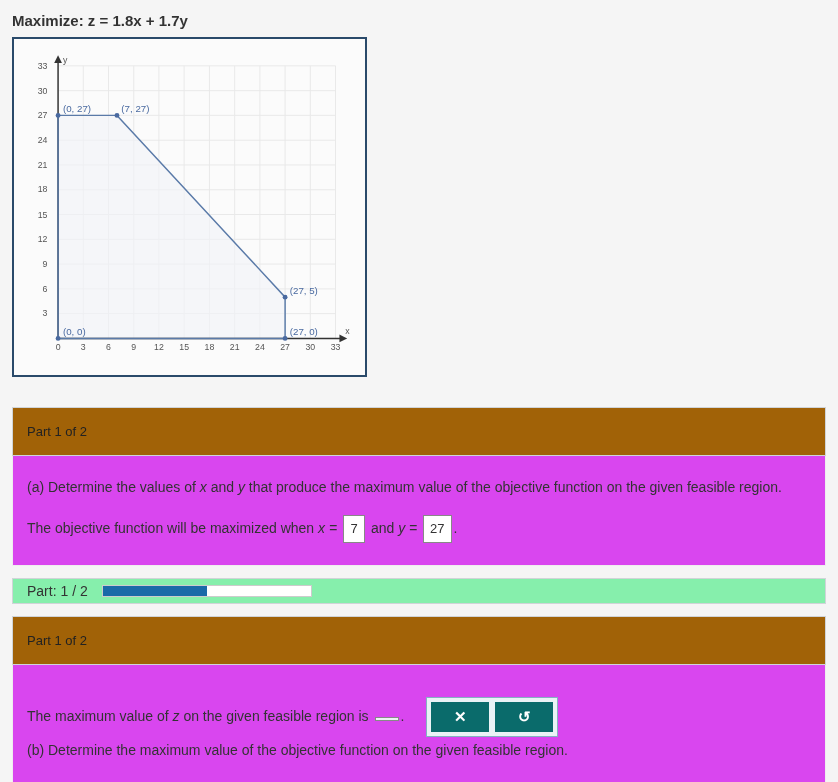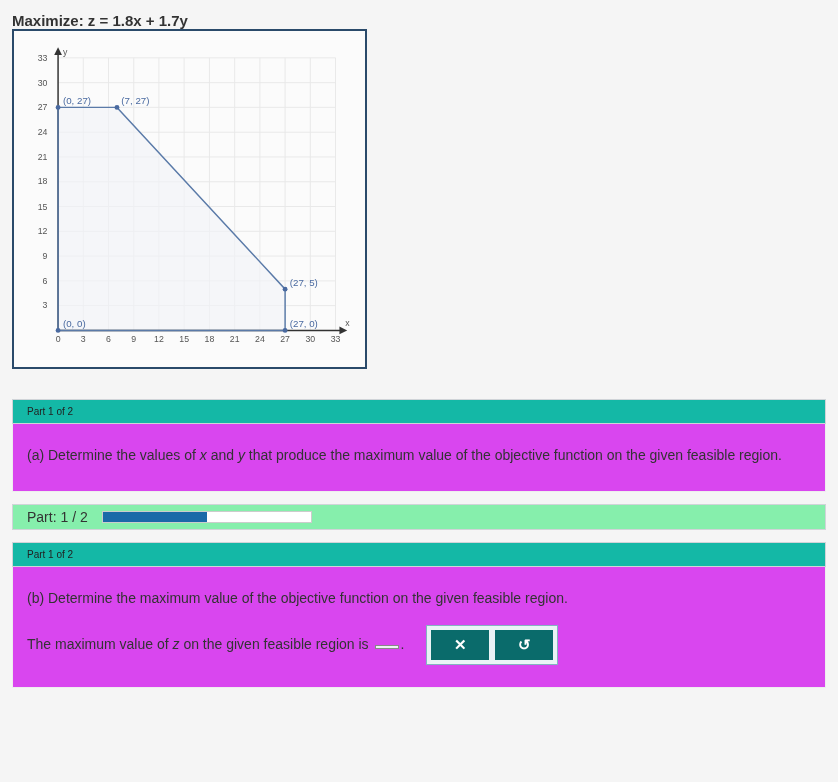--- a/index.html
+++ b/index.html
@@ -4,42 +4,42 @@
   <style>
     * { box-sizing: border-box; margin: 0; padding: 0; }
     body {
       font-family: Arial, sans-serif;
       background: #f5f5f5;
       padding: 12px;
       width: 838px;
       font-size: 14px;
       color: #333;
     }
-    .maximize-eq { font-weight: bold; margin-bottom: 0; font-size: 15px; }
+    .maximize-eq { font-weight: bold; margin-bottom: 8px; font-size: 15px; }
     .graph-outer {
       border: 2px solid #2a4a6a;
       background: #fbfbfb;
       width: 355px;
       height: 340px;
       padding: 10px;
       margin-bottom: 30px;
     }
     .graph-svg { width: 100%; height: 100%; }
     .axis { stroke: #333; stroke-width: 1.5; }
     .grid { stroke: #e8e8e8; stroke-width: 1; }
     .tick-label { font-size: 9px; fill: #555; font-family: Arial; }
     .pt-label { font-size: 10px; fill: #4a6aa0; font-family: Arial; }
     .region-line { fill: none; stroke: #5a7aa8; stroke-width: 1.5; }
     .region-fill { fill: #f2f4f8; stroke: none; opacity: 0.6; }
     .pt { fill: #4a6aa0; }
 
     .part-header {
-      background: #14b8a6;
-      padding: 6px 14px;
-      font-size: 10px;
+      background: #a16207;
+      padding: 16px 14px;
+      font-size: 13px;
       color: #222;
       border: 1px solid #d0d4d8;
       margin-top: 12px;
     }
     .part-body {
       padding: 18px 14px 22px 14px;
       background: #d946ef;
       border: 1px solid #eee;
       border-top: none;
       line-height: 1.9;
@@ -189,37 +189,45 @@
     <text class="pt-label" x="273" y="291">(27, 0)</text>
     <text class="pt-label" x="40" y="291">(0, 0)</text>
   </svg>
 </div>
 
 <div class="part-header">Part 1 of 2</div>
 <div class="part-body">
   <div>
     <span>(a) Determine the values of </span><span class="ital">x</span><span> and </span><span class="ital">y</span><span> that produce the maximum value of the objective function on the given feasible region.</span>
   </div>
+  <div style="margin-top:14px;">
+    <span>The objective function will be maximized when </span>
+    <span class="ital">x =</span>
+    <span class="answer-box">7</span>
+    <span> and </span>
+    <span class="ital">y =</span>
+    <span class="answer-box">27</span><span>.</span>
+  </div>
 </div>
 
 <div class="progress-row">
   <span>Part: 1 / 2</span>
   <div class="progress-track">
     <div class="progress-fill" style="width:50%;"></div>
   </div>
 </div>
 
 <div class="part-header">Part 1 of 2</div>
 <div class="part-body">
-  <div>(b) Determine the maximum value of the objective function on the given feasible region.</div>
   <div style="margin-top:14px;">
     <span>The maximum value of </span><span class="ital">z</span><span> on the given feasible region is </span>
     <span class="answer-box empty"></span><span>.</span>
     <span class="btn-row">
       <button class="btn">
         <span>✕</span>
       </button>
       <button class="btn">
         <span>↺</span>
       </button>
     </span>
   </div>
+  <div>(b) Determine the maximum value of the objective function on the given feasible region.</div>
 </div>
 
 </body></html>

